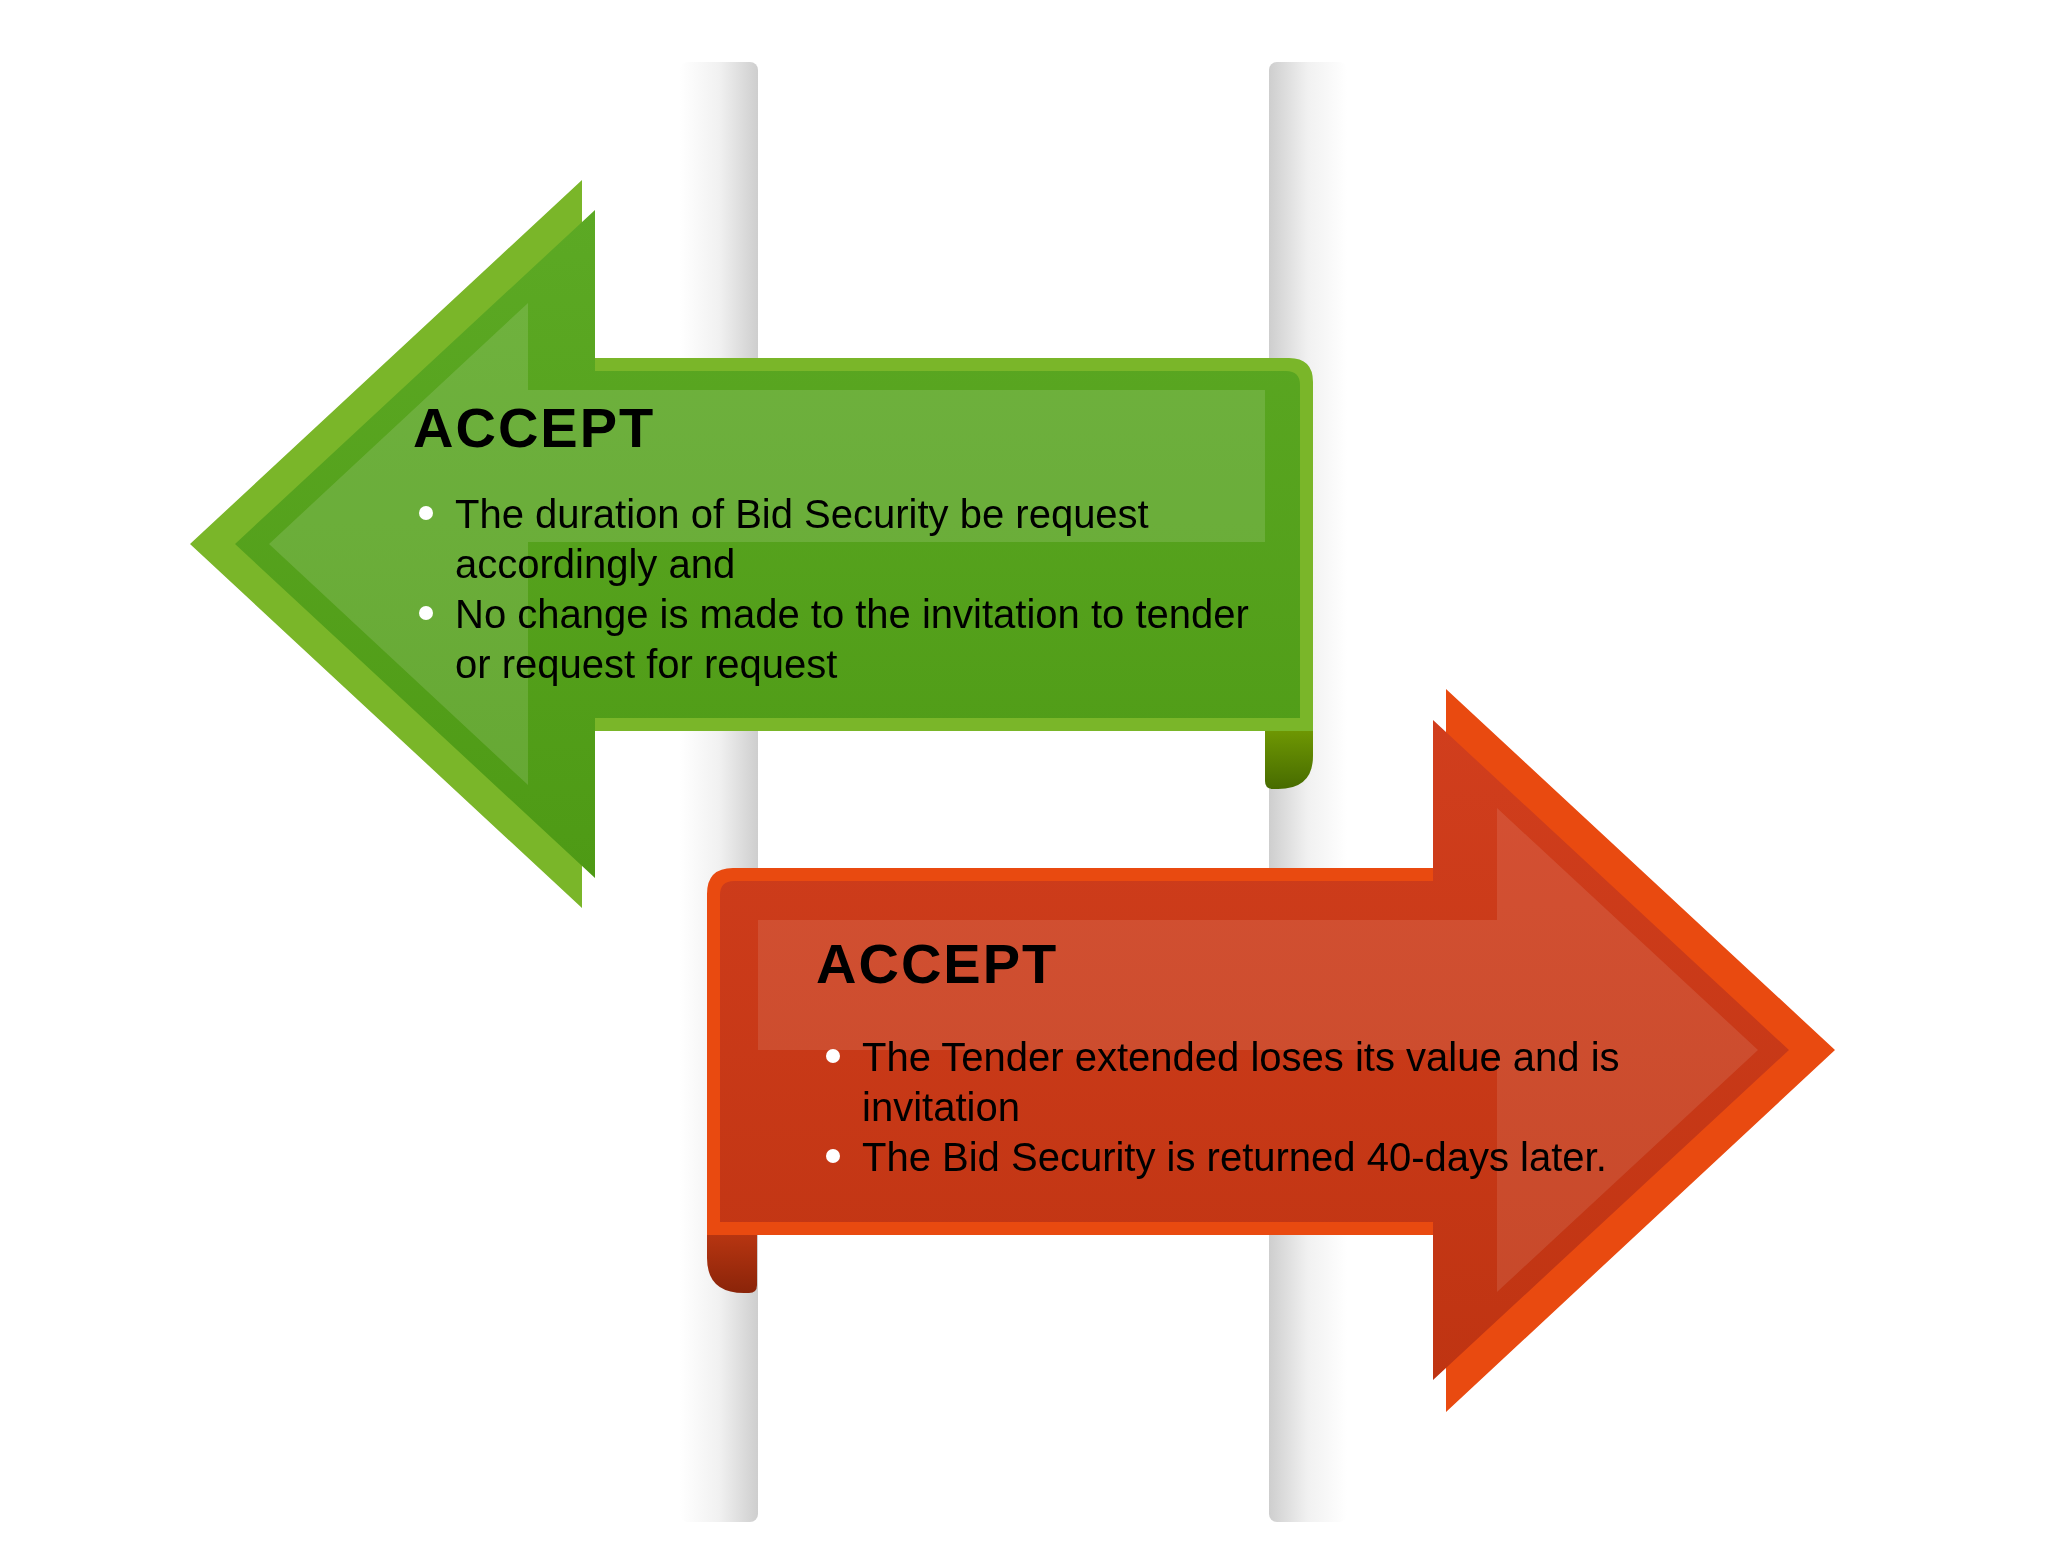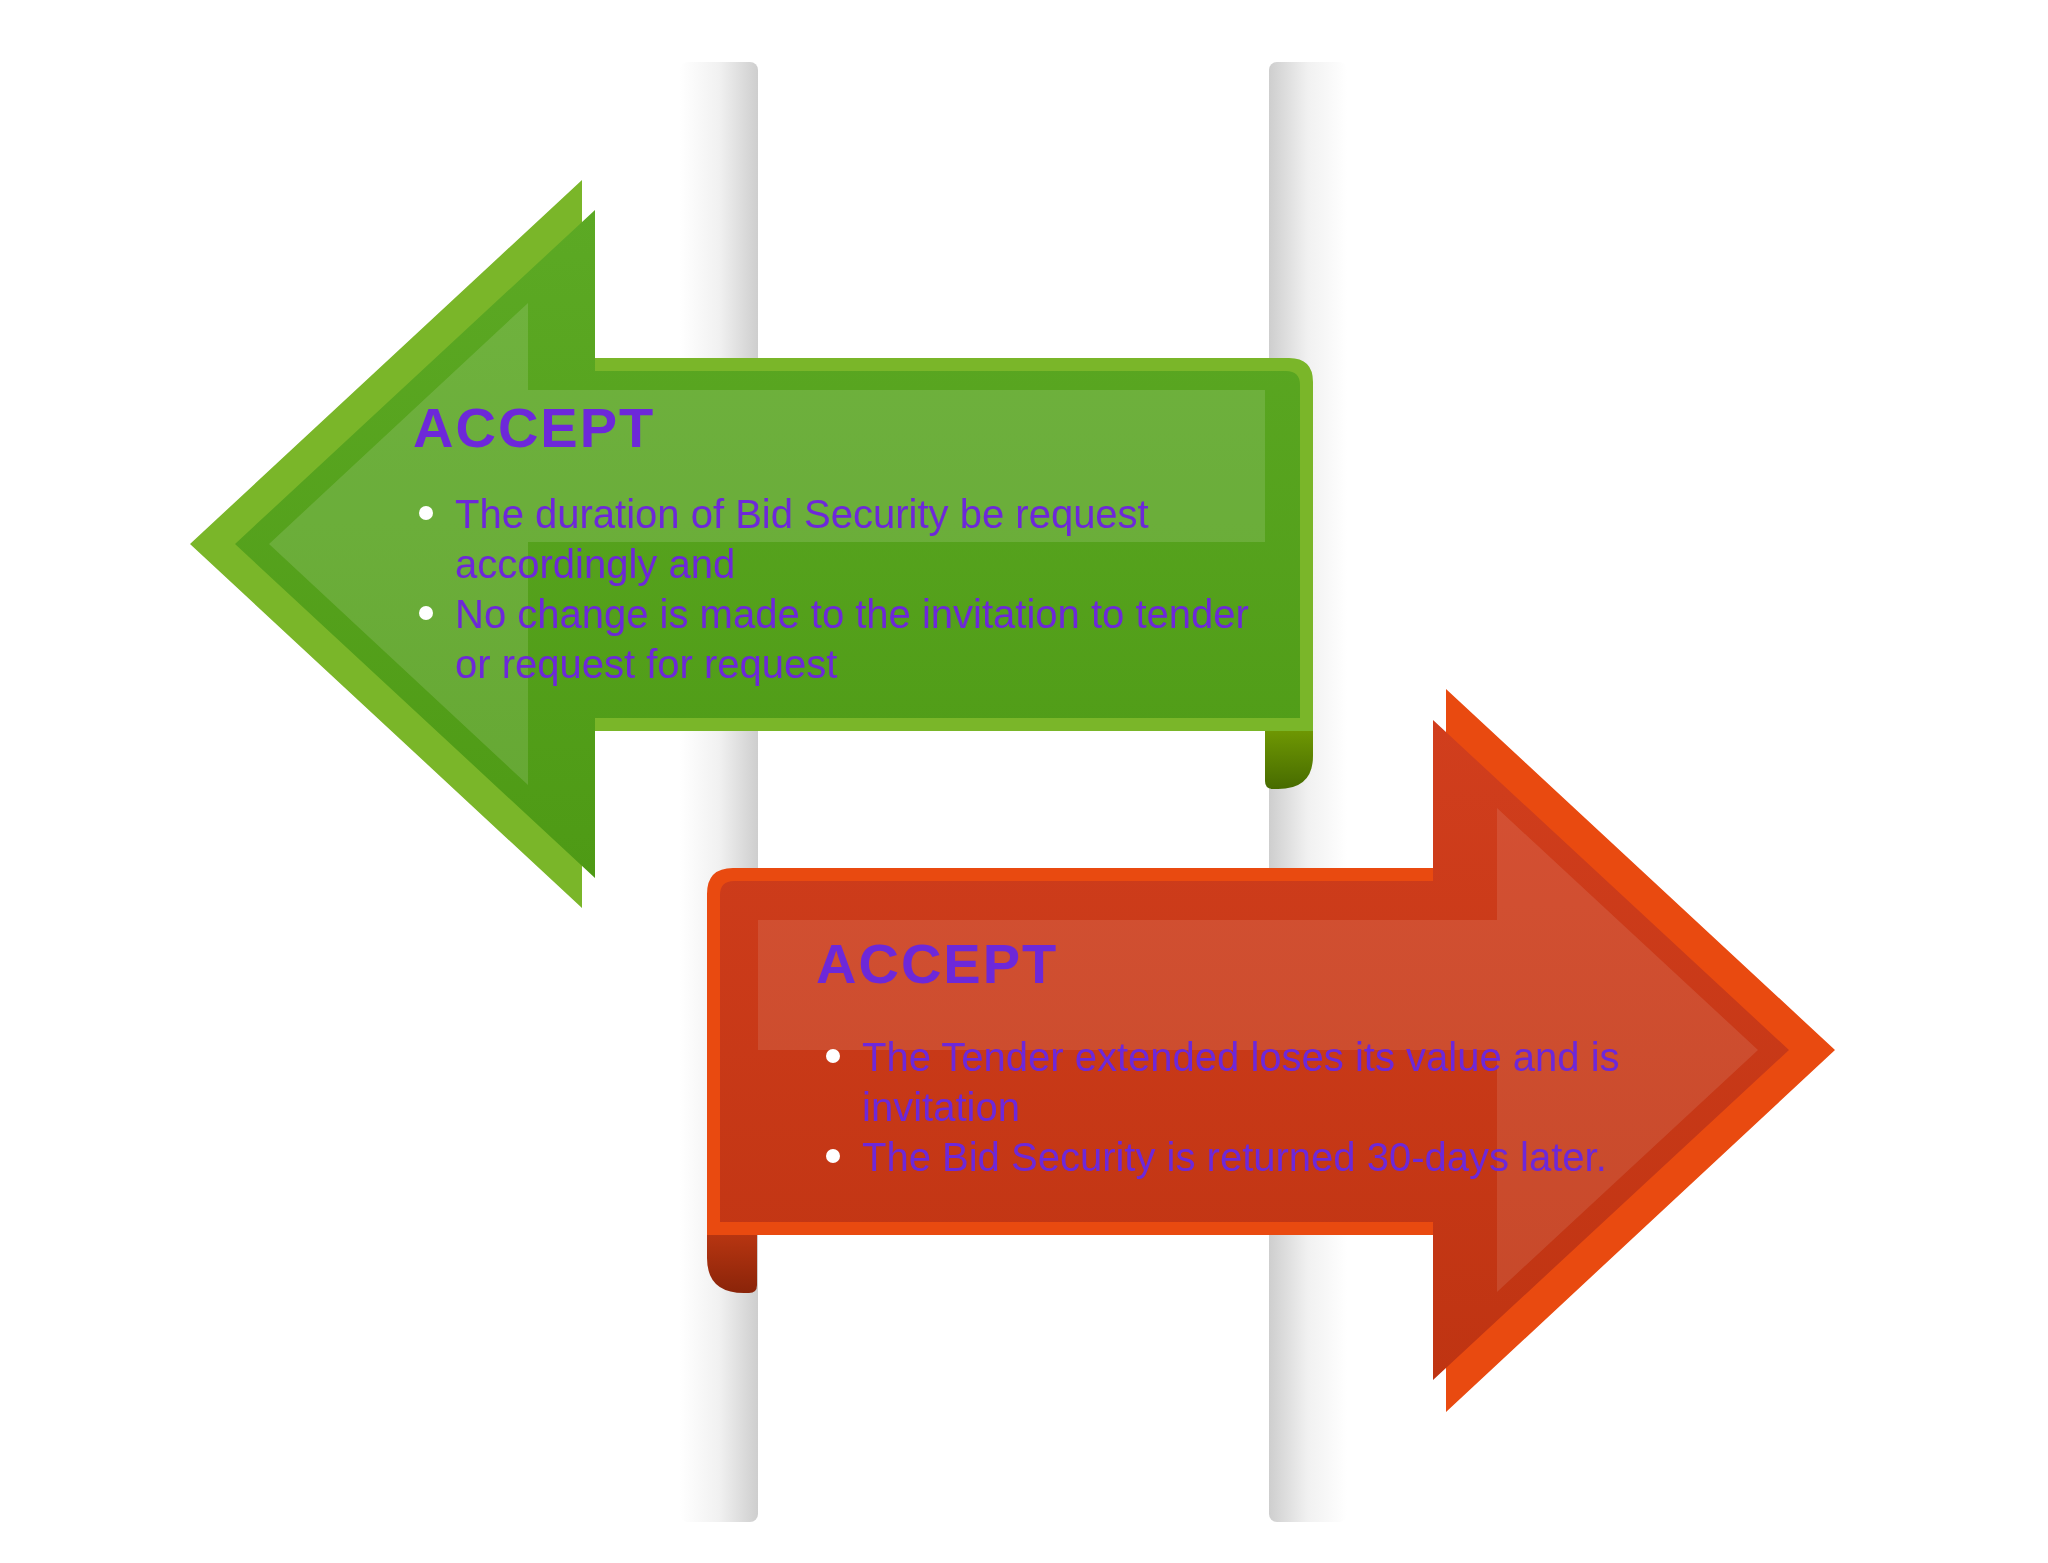--- a/index.html
+++ b/index.html
@@ -5,21 +5,21 @@
   html, body { margin: 0; padding: 0; background: #ffffff; }
   .stage {
     position: relative;
     width: 2048px;
     height: 1563px;
     overflow: hidden;
     background: #ffffff;
     font-family: "Liberation Sans", sans-serif;
   }
   .stage svg { position: absolute; left: 0; top: 0; }
-  .txt { position: absolute; color: #6d28d9; }
+  .txt { position: absolute; color: #000000; }
   .banner-title {
     font-size: 56px;
     font-weight: 700;
     letter-spacing: 2px;
     line-height: 56px;
     white-space: nowrap;
   }
   .bullet-lines { font-size: 40px; }
   .bullet-line {
     position: absolute;
@@ -107,16 +107,16 @@
   </div>
 
   <div class="txt banner-title" style="left:816px; top:936px;">ACCEPT</div>
 
   <div class="bullet-dot" style="left:826px; top:1049px;"></div>
   <div class="bullet-dot" style="left:826px; top:1149px;"></div>
 
   <div class="txt bullet-lines">
     <div class="bullet-line" style="left:862px; top:1032px;">The Tender extended loses its value and is</div>
     <div class="bullet-line" style="left:862px; top:1082px;">invitation</div>
-    <div class="bullet-line" style="left:862px; top:1132px;">The Bid Security is returned 30-days later.</div>
+    <div class="bullet-line" style="left:862px; top:1132px;">The Bid Security is returned 40-days later.</div>
   </div>
 
 </div>
 
 </body></html>

